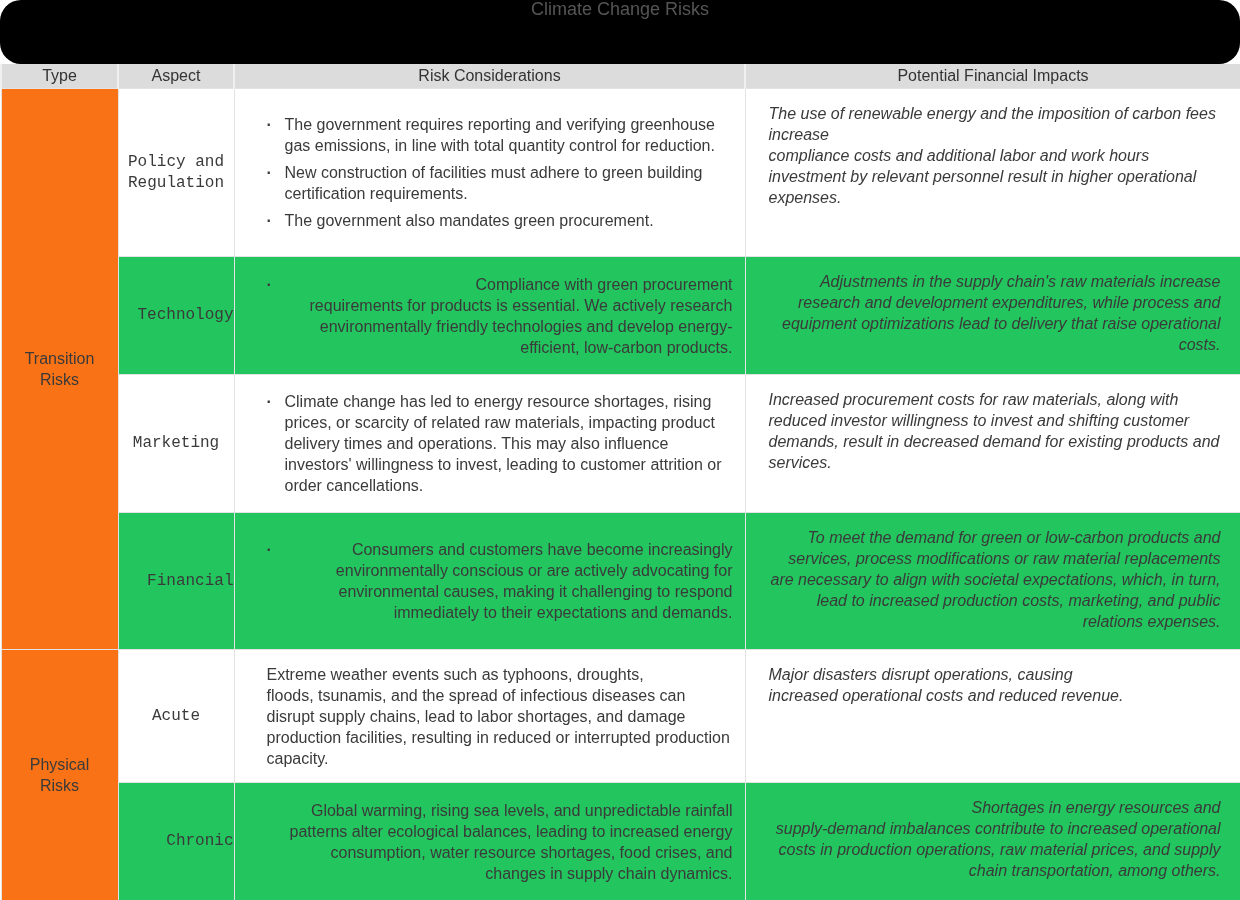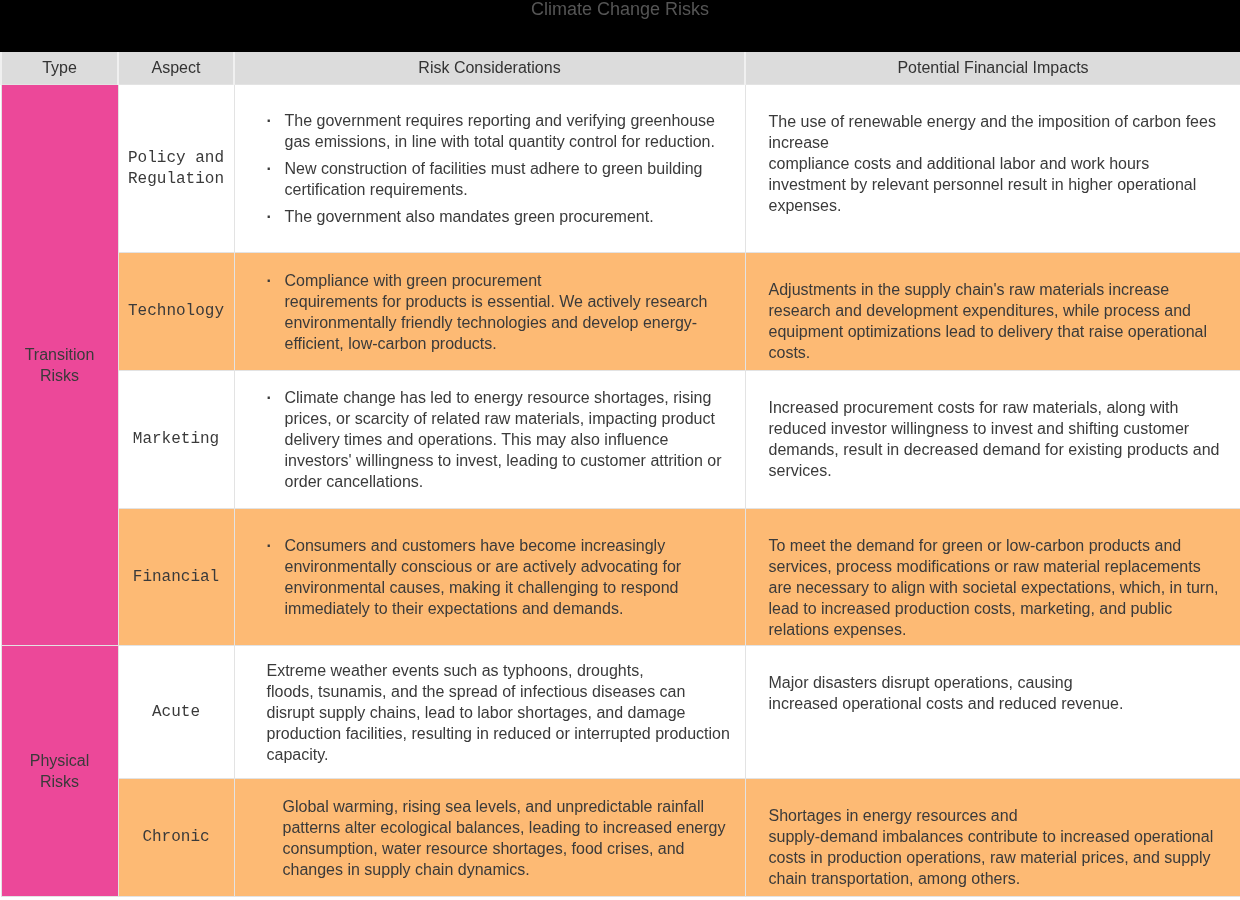--- a/index.html
+++ b/index.html
@@ -1,37 +1,37 @@
 <!DOCTYPE html>
 <html><head>
 <meta charset="utf-8">
 <style>
   html, body { margin:0; padding:0; background:#ffffff; }
   body { width:1240px; height:900px; overflow:hidden; font-family:"Liberation Sans", sans-serif; color:#3a3a3a; }
-  .title-band { height:52px; background:#000000; position:relative; }
+  .title-band { height:64px; background:#000000; position:relative;border-radius:21px; }
   .title-band .title { position:absolute; top:-2px; left:0; right:0; text-align:center; font-size:18px; color:#555555; line-height:22px; }
   table { border-collapse:collapse; width:1240px; table-layout:fixed; }
   col.c-type { width:117px; }
   col.c-aspect { width:116px; }
   col.c-risk { width:511px; }
   col.c-impact { width:496px; }
-  th { background:#dcdcdc; font-weight:normal; font-size:16px; color:#333333; height:32px; padding:0; text-align:center; border-left:2px solid #f0f0f0; border-right:2px solid #f0f0f0; }
+  th { background:#dcdcdc; font-weight:normal; font-size:16px; color:#333333; height:24px; padding:0; text-align:center; border-left:2px solid #f0f0f0; border-right:2px solid #f0f0f0; }
   td { font-size:16px; line-height:21px; vertical-align:middle; border:1px solid #e3e3e3; padding:0; }
-  td.type { text-align:center; background:#ec4899; }
+  td.type { text-align:center; background:#f97316; }
   td.aspect { text-align:center;font-family:Liberation Mono, monospace; }
   td.risk { padding:0 12px 0 32px; }
   td.risk.plain { padding-left:32px; }
   td.impact { padding:0 20px 0 23px; vertical-align:top; }
-  tr.alt td.aspect, tr.alt td.risk, tr.alt td.impact { background:#fdba74; }
+  tr.alt td.aspect, tr.alt td.risk, tr.alt td.impact { background:#22c55e;text-align:right; }
   tr.white td.aspect, tr.white td.risk, tr.white td.impact { background:#ffffff; }
   ul { margin:0; padding:0; list-style:none; }
   ul li { position:relative; padding-left:18px; margin:0 0 6px 0; }
   ul li:last-child { margin-bottom:0; }
   ul li::before { content:"·"; position:absolute; left:0; top:0; font-weight:bold; }
-  .cell-inner { padding-top:26px; }
+  .cell-inner { padding-top:14px;font-style:italic; }
   .multiline { white-space:pre-line; }
 </style>
 </head>
 <body>
 
 <div class="title-band">
   <div class="title">Climate Change Risks</div>
 </div>
 
 <table>

